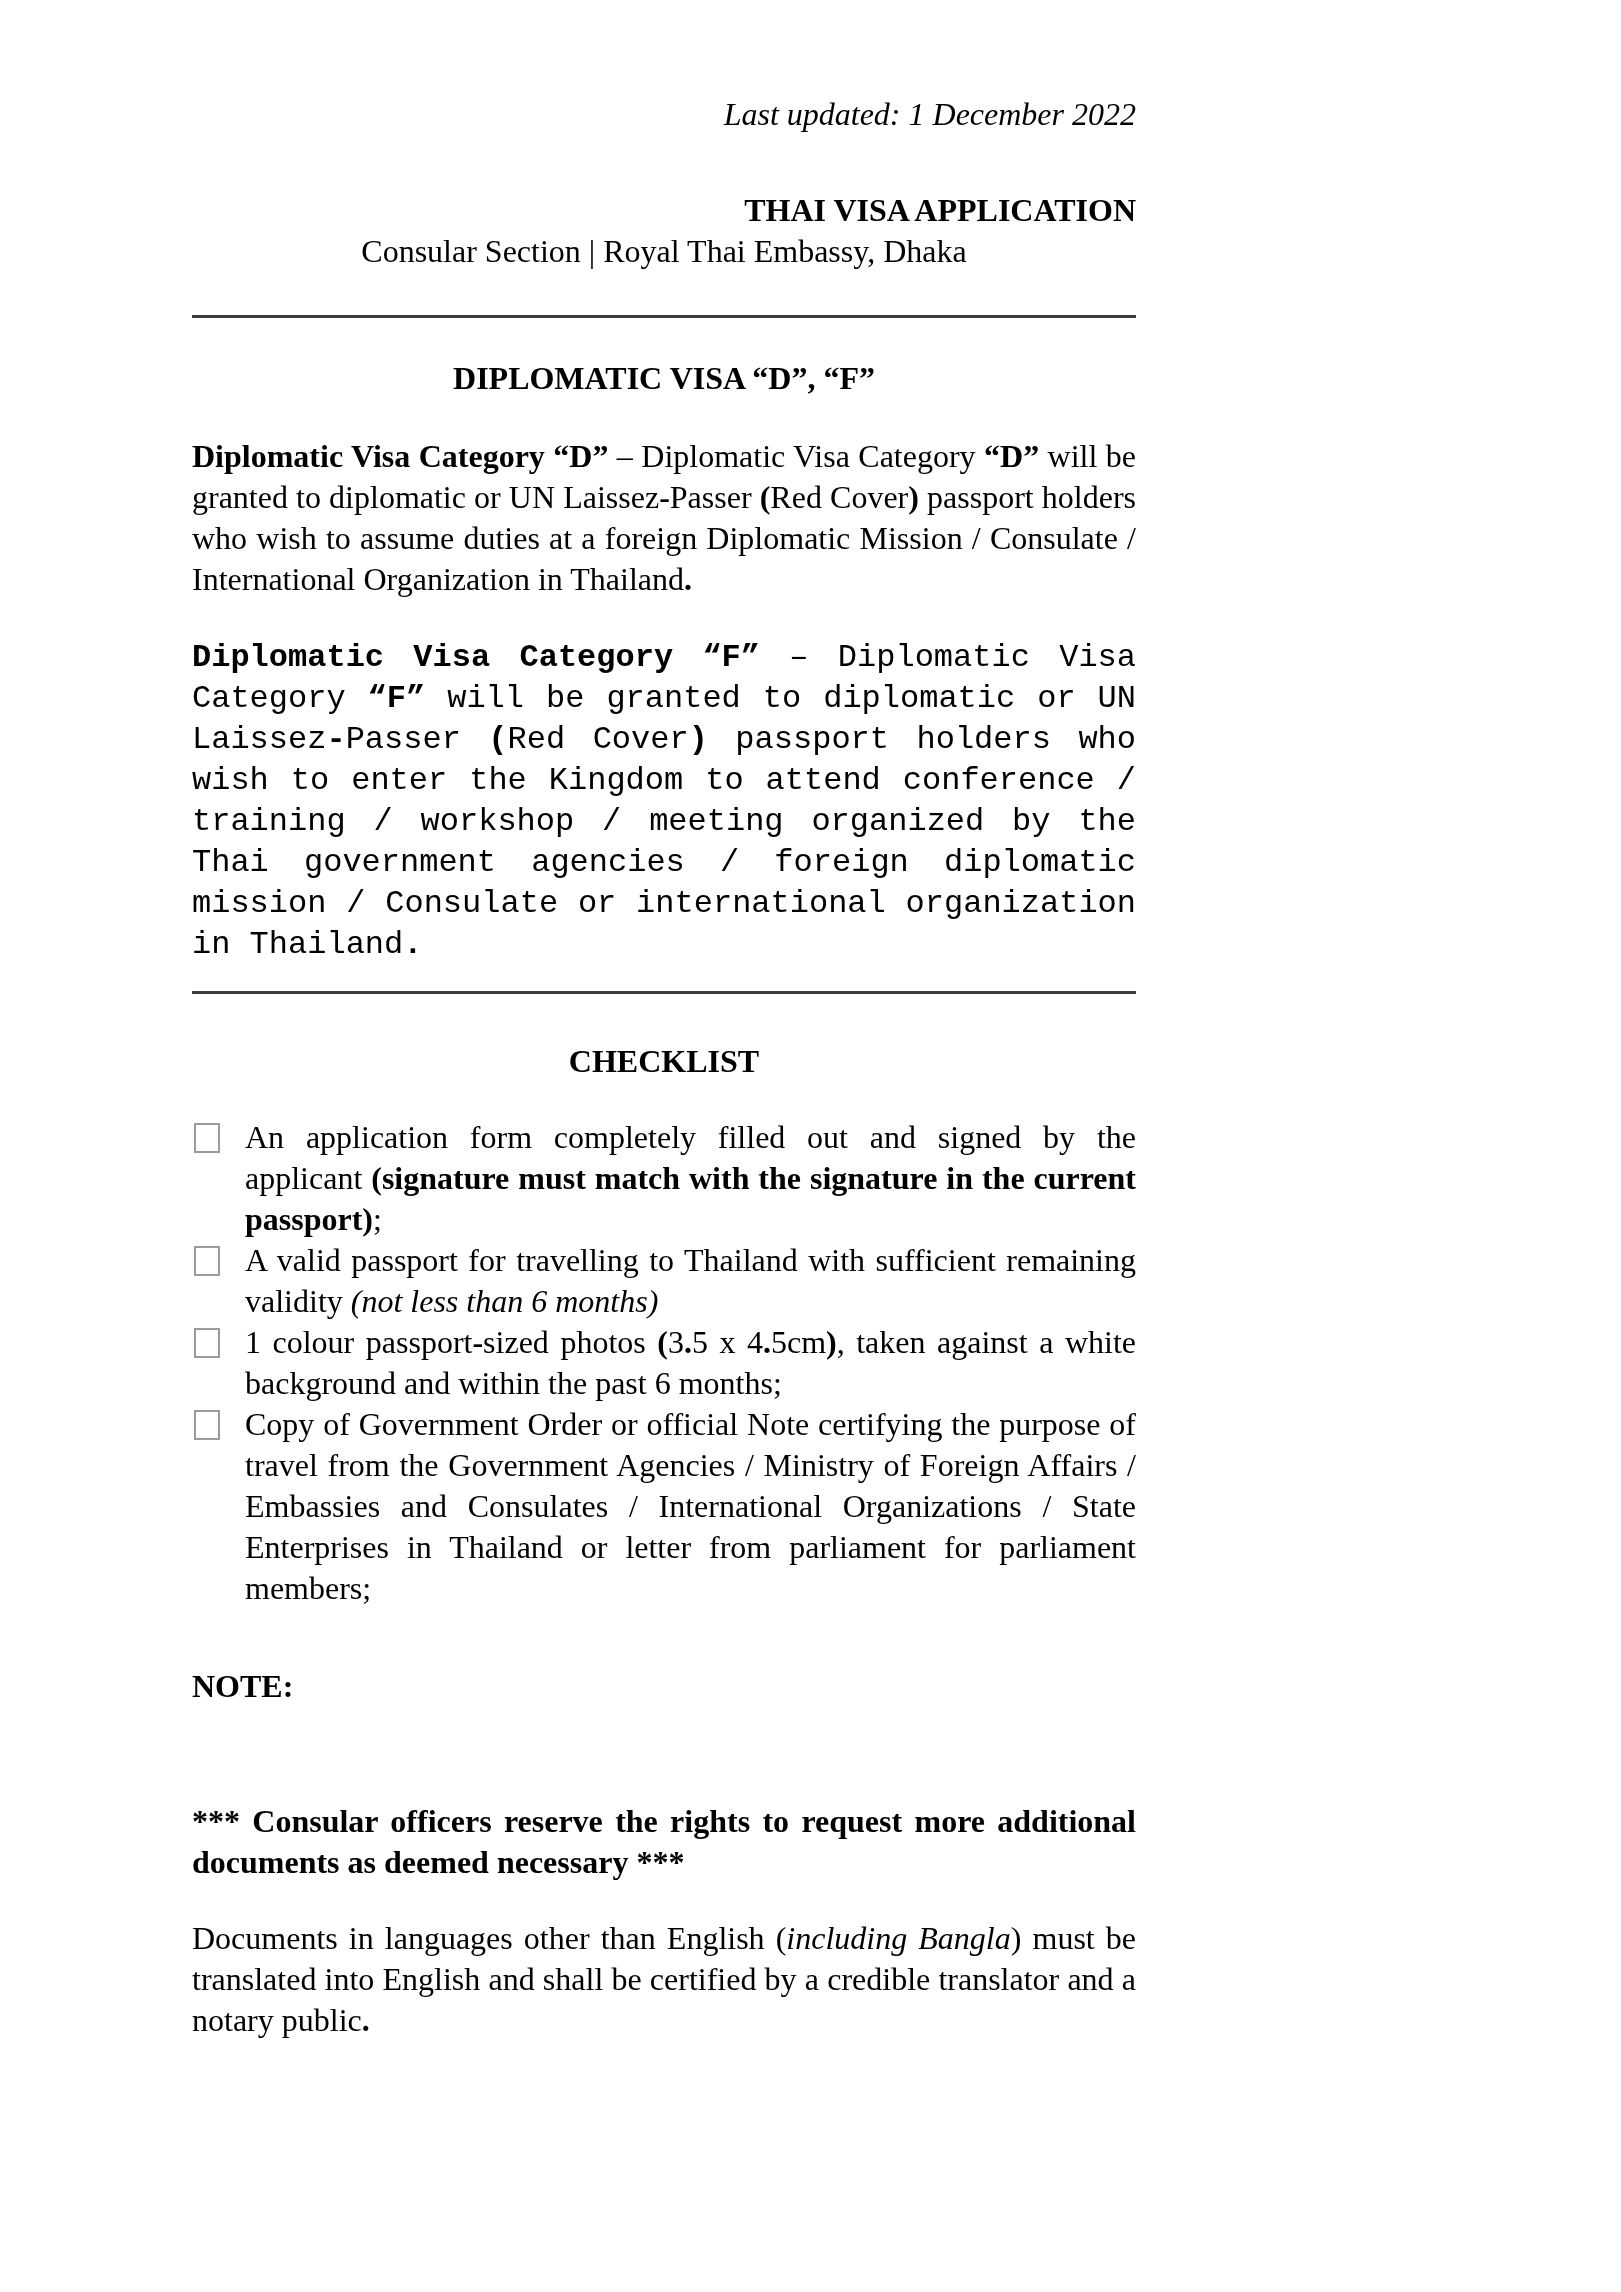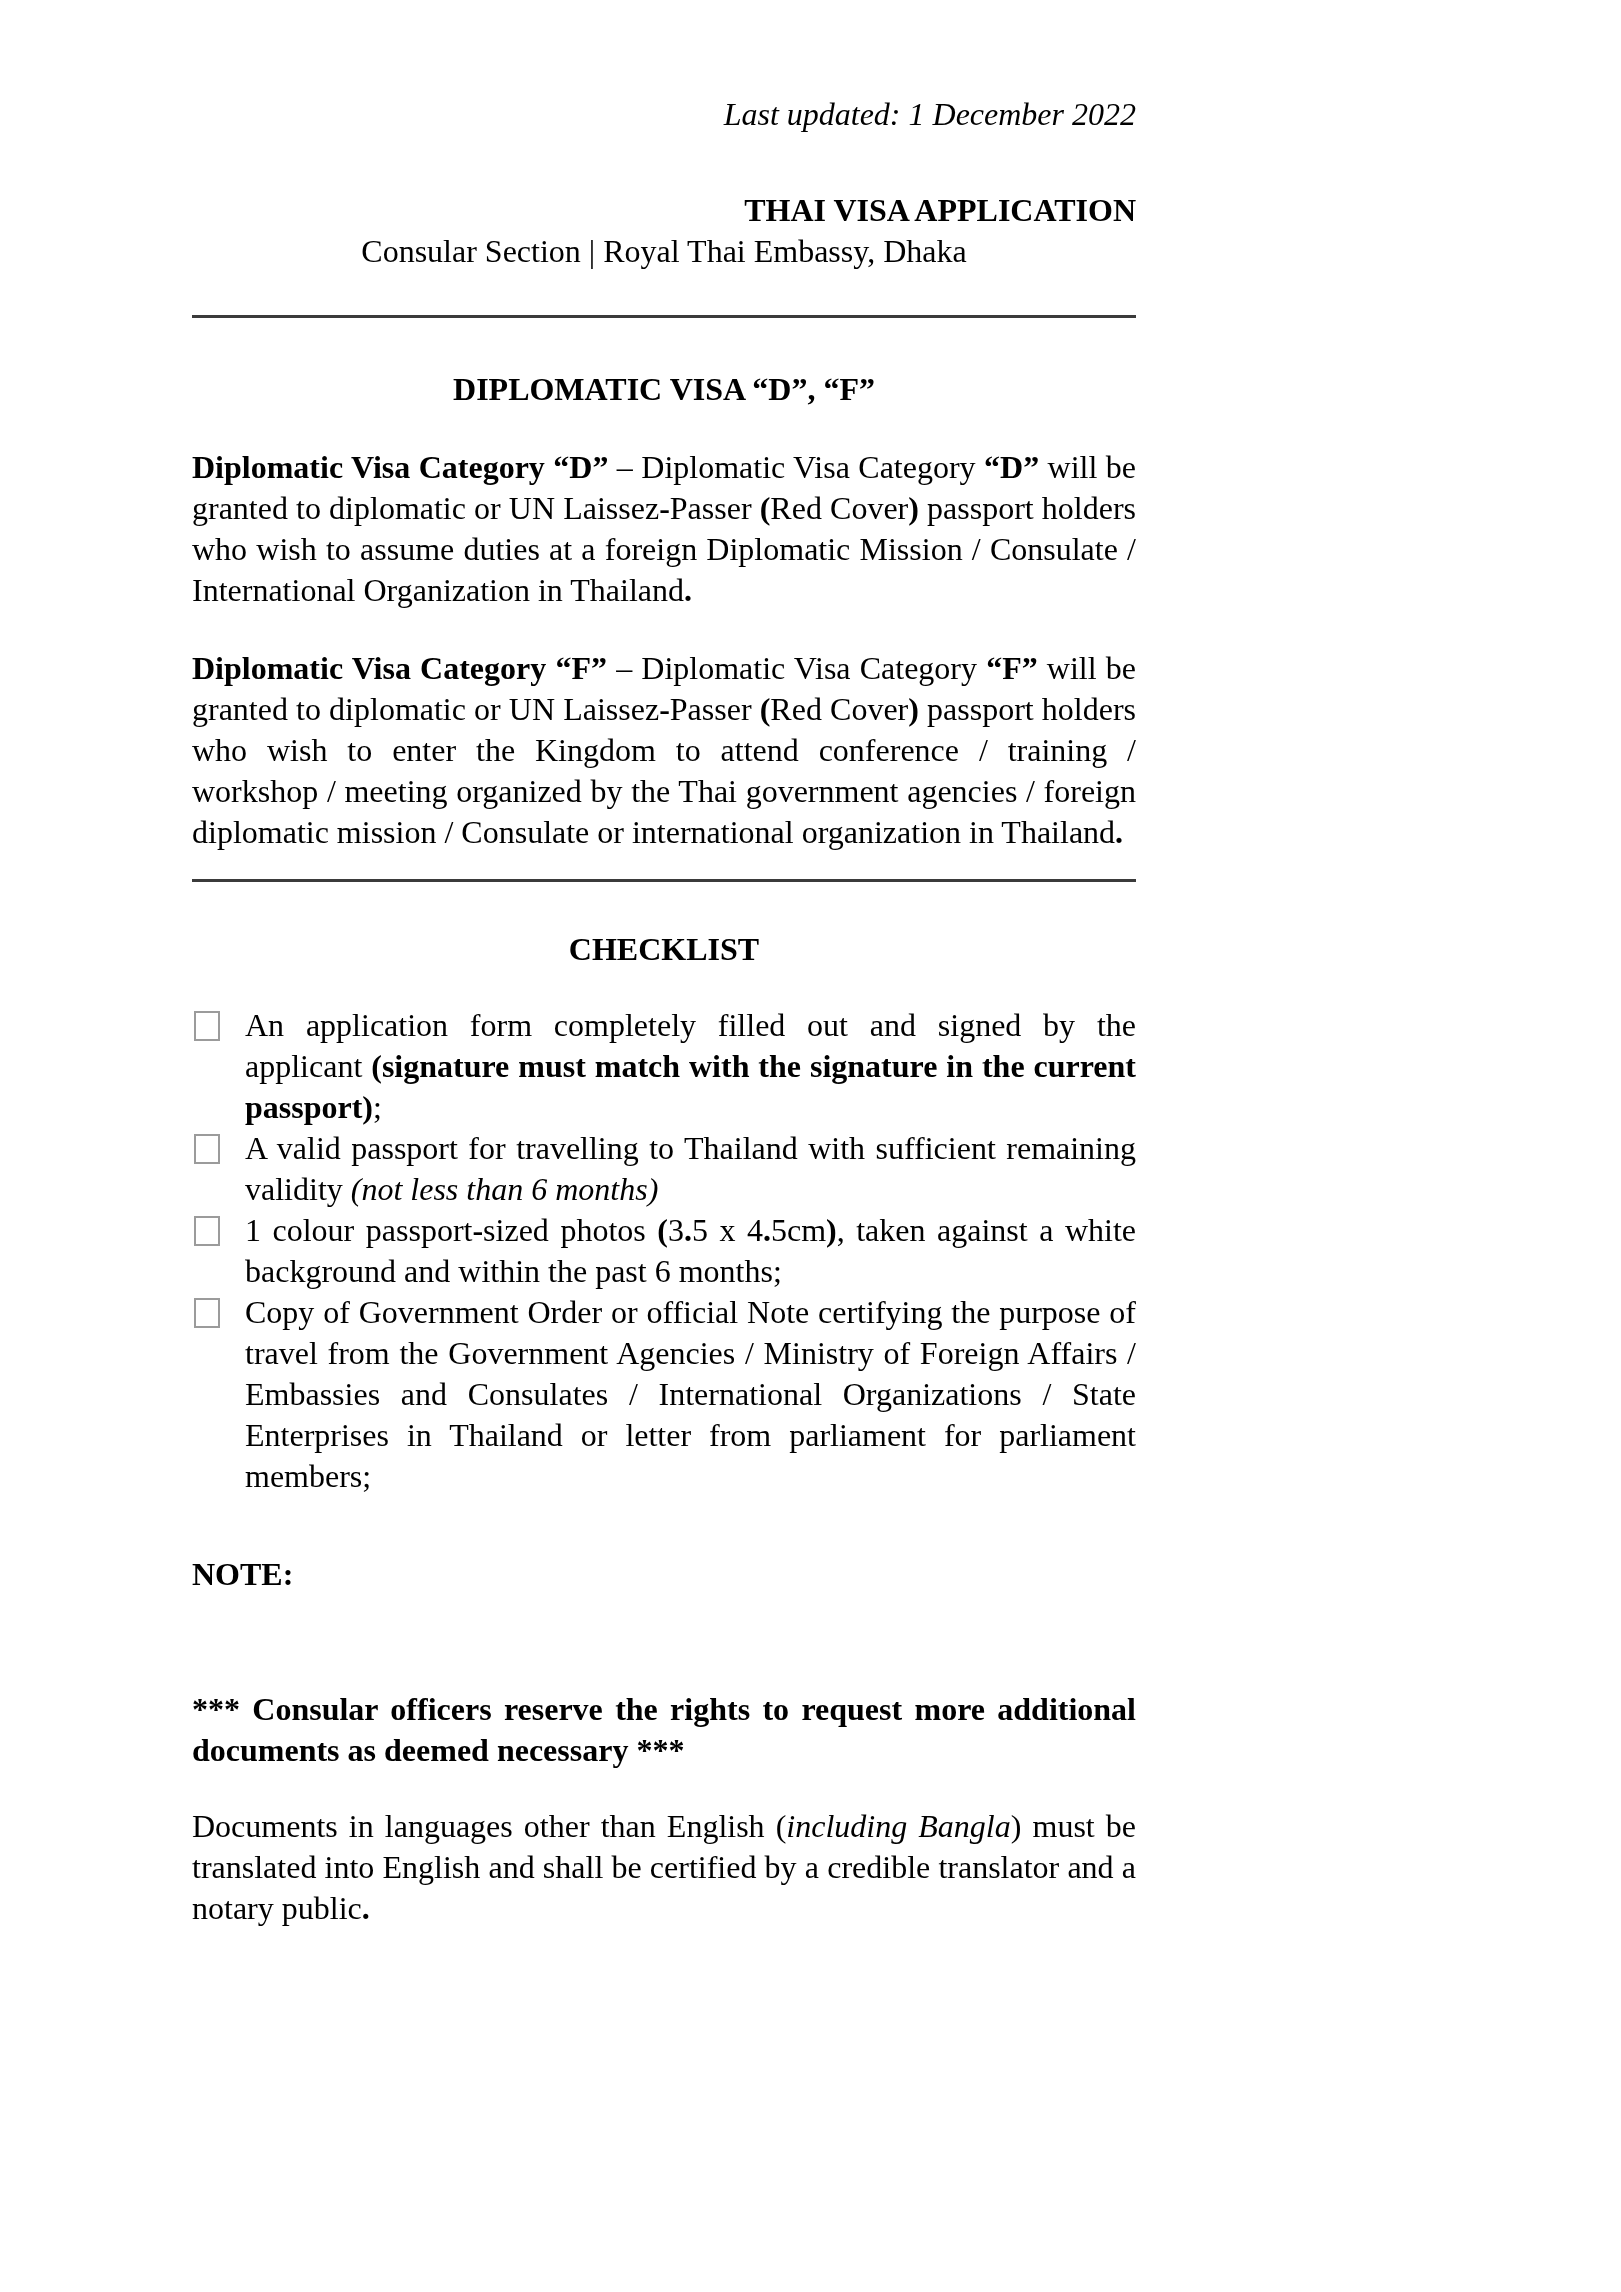--- a/index.html
+++ b/index.html
@@ -35,29 +35,29 @@
     border-top:3.9px solid #3b3b3b;
     margin:0;
   }
   .rule-1 { margin-top:43px; }
   .rule-2 { margin-top:25.5px; }
 
   .sec-heading {
     text-align:center;
     font-weight:bold;
   }
-  .sec-heading-1 { margin-top:51px; }
+  .sec-heading-1 { margin-top:40px; }
   .sec-heading-2 { margin-top:47px; }
 
   .body-text {
     margin:0;
     text-align:justify;
   }
   .para-d { margin-top:37px; }
-  .para-f { margin-top:37px; }
+  .para-f { margin-top:37px;font-family:Liberation Mono, monospace; }
 
   .checklist { margin-top:35px; }
   .check-item {
     position:relative;
     padding-left:53px;
     text-align:justify;
   }
   .checkbox {
     position:absolute;
     left:2px; top:6.9px;

